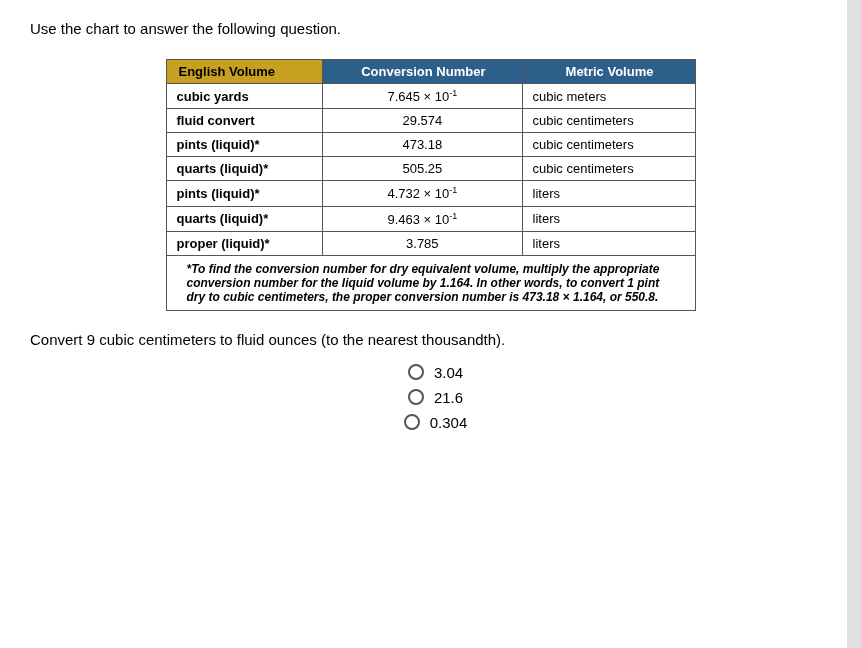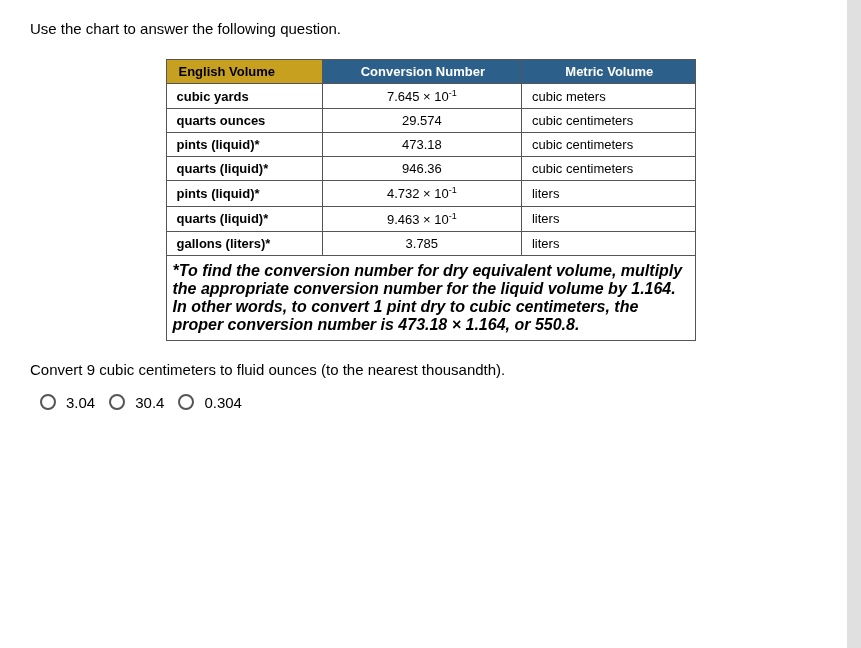--- a/index.html
+++ b/index.html
@@ -54,35 +54,36 @@
     }
     tbody tr td:first-child {
       font-weight: bold;
     }
     tbody tr td:nth-child(2) {
       text-align: center;
     }
     .footnote-row td {
       font-style: italic;
       font-weight: bold;
-      font-size: 16px;
+      font-size: 12px;
       text-align: left;
-      padding: 6px 6px;
+      padding: 6px 20px;
       background-color: #fff;
     }
     .question-text {
       font-size: 15px;
       margin-bottom: 16px;
       font-weight: normal;
     }
     .options {
       display: flex;
-      flex-direction: row;
-      gap: 14px;
+      flex-direction: column;
+      gap: 8px;
       padding-left: 10px;
+      align-items: center;
     }
     .option-item {
       display: flex;
       align-items: center;
       gap: 10px;
       font-size: 15px;
       cursor: pointer;
     }
     .radio-circle {
       width: 16px;
@@ -120,46 +121,46 @@
         <th>Metric Volume</th>
       </tr>
     </thead>
     <tbody>
       <tr>
         <td>cubic yards</td>
         <td>7.645 × 10<sup>-1</sup></td>
         <td>cubic meters</td>
       </tr>
       <tr>
-        <td>quarts ounces</td>
+        <td>fluid convert</td>
         <td>29.574</td>
         <td>cubic centimeters</td>
       </tr>
       <tr>
         <td>pints (liquid)*</td>
         <td>473.18</td>
         <td>cubic centimeters</td>
       </tr>
       <tr>
         <td>quarts (liquid)*</td>
-        <td>946.36</td>
+        <td>505.25</td>
         <td>cubic centimeters</td>
       </tr>
       <tr>
         <td>pints (liquid)*</td>
         <td>4.732 × 10<sup>-1</sup></td>
         <td>liters</td>
       </tr>
       <tr>
         <td>quarts (liquid)*</td>
         <td>9.463 × 10<sup>-1</sup></td>
         <td>liters</td>
       </tr>
       <tr>
-        <td>gallons (liters)*</td>
+        <td>proper (liquid)*</td>
         <td>3.785</td>
         <td>liters</td>
       </tr>
       <tr class="footnote-row">
         <td colspan="3">
           *To find the conversion number for dry equivalent volume, multiply the appropriate conversion number for the liquid volume by 1.164. In other words, to convert 1 pint dry to cubic centimeters, the proper conversion number is 473.18 × 1.164, or 550.8.
         </td>
       </tr>
     </tbody>
   </table>
@@ -167,21 +168,21 @@
 
 <p class="question-text">Convert 9 cubic centimeters to fluid ounces (to the nearest thousandth).</p>
 
 <div class="options">
   <label class="option-item">
     <span class="radio-circle"></span>
     <span>3.04</span>
   </label>
   <label class="option-item">
     <span class="radio-circle"></span>
-    <span>30.4</span>
+    <span>21.6</span>
   </label>
   <label class="option-item">
     <span class="radio-circle"></span>
     <span>0.304</span>
   </label>
 </div>
 
 <div class="scrollbar-hint"></div>
 
 </body></html>

